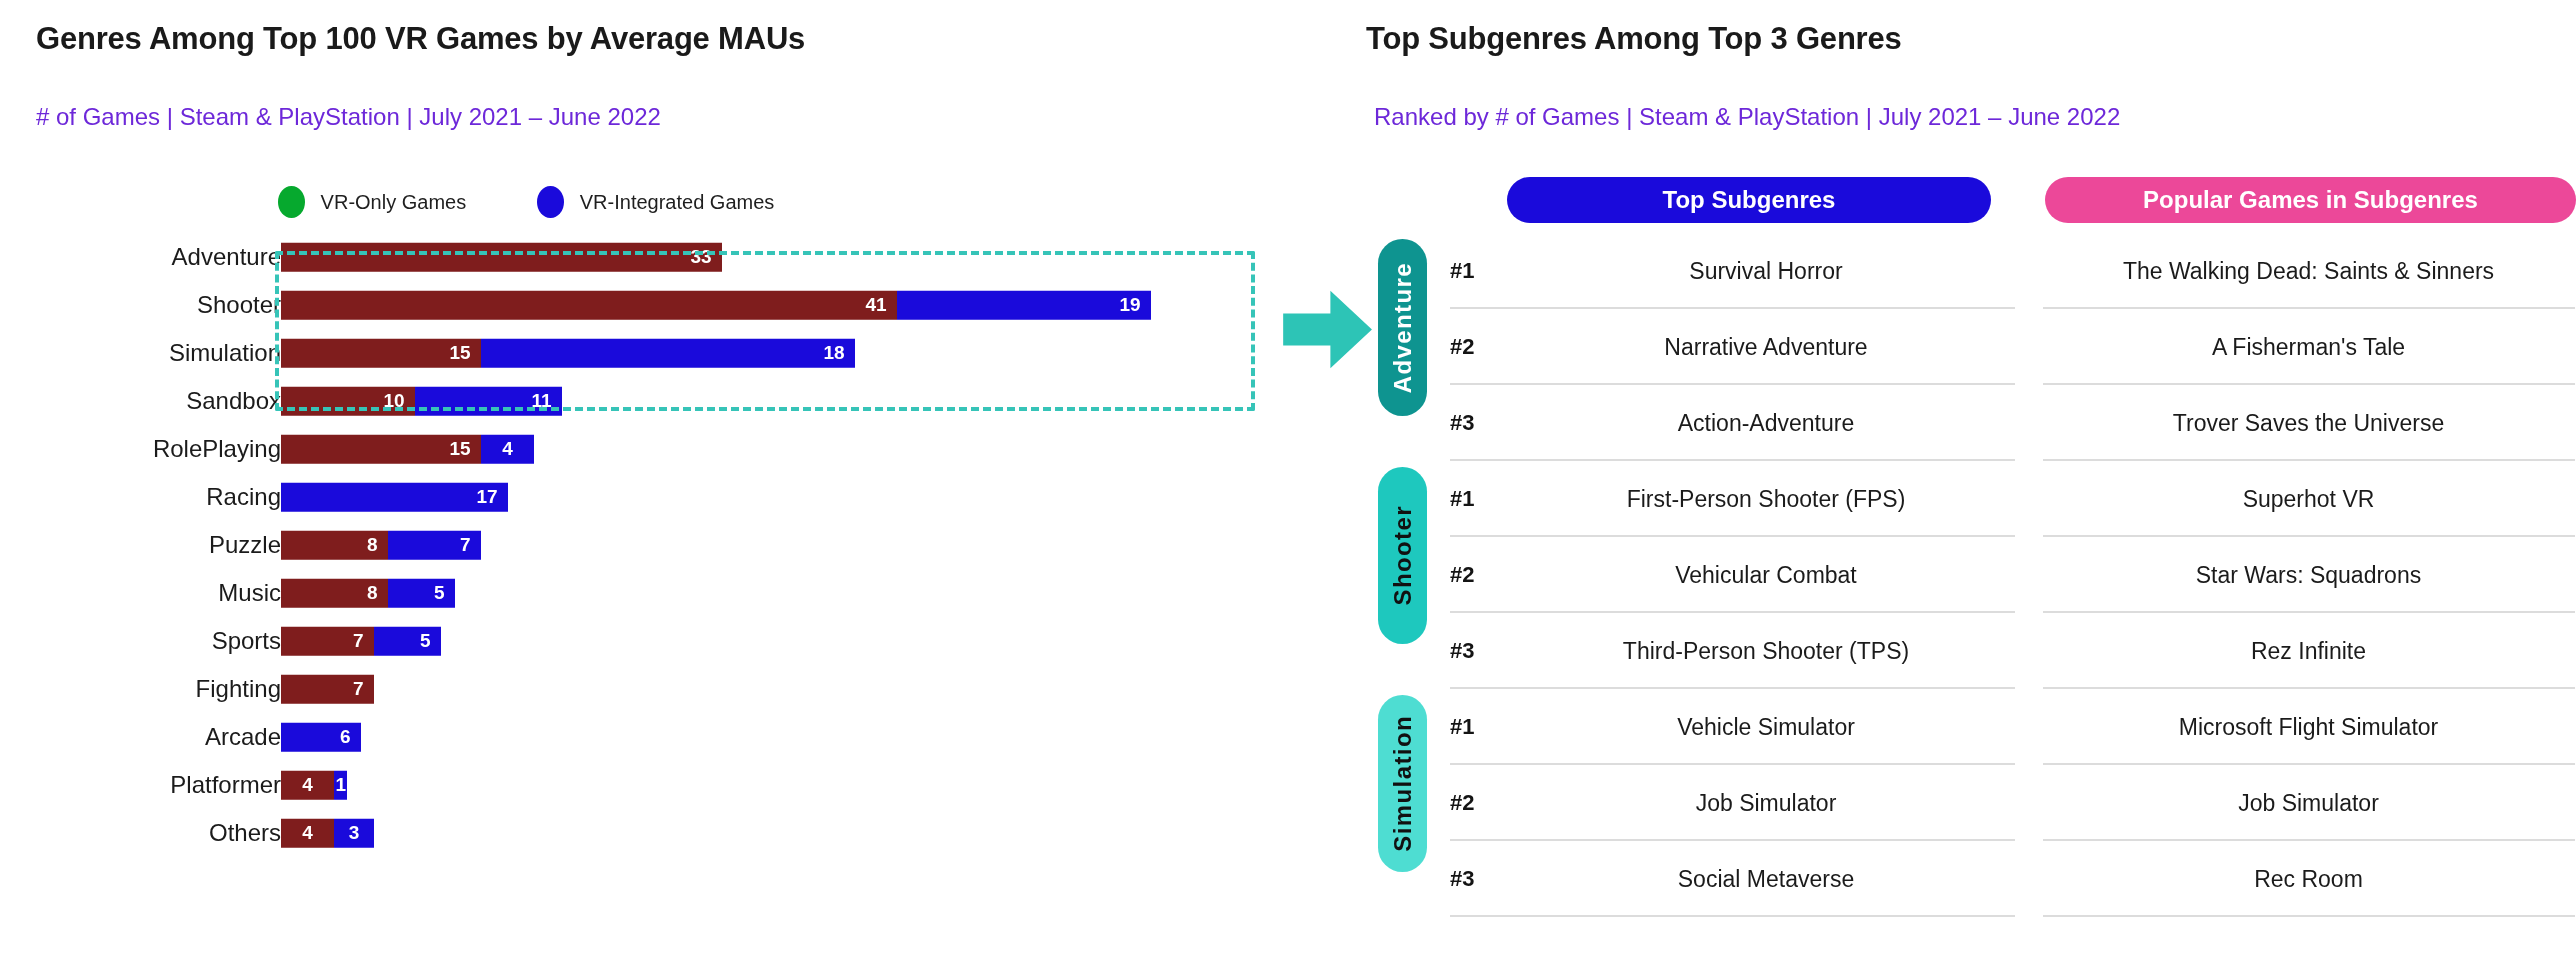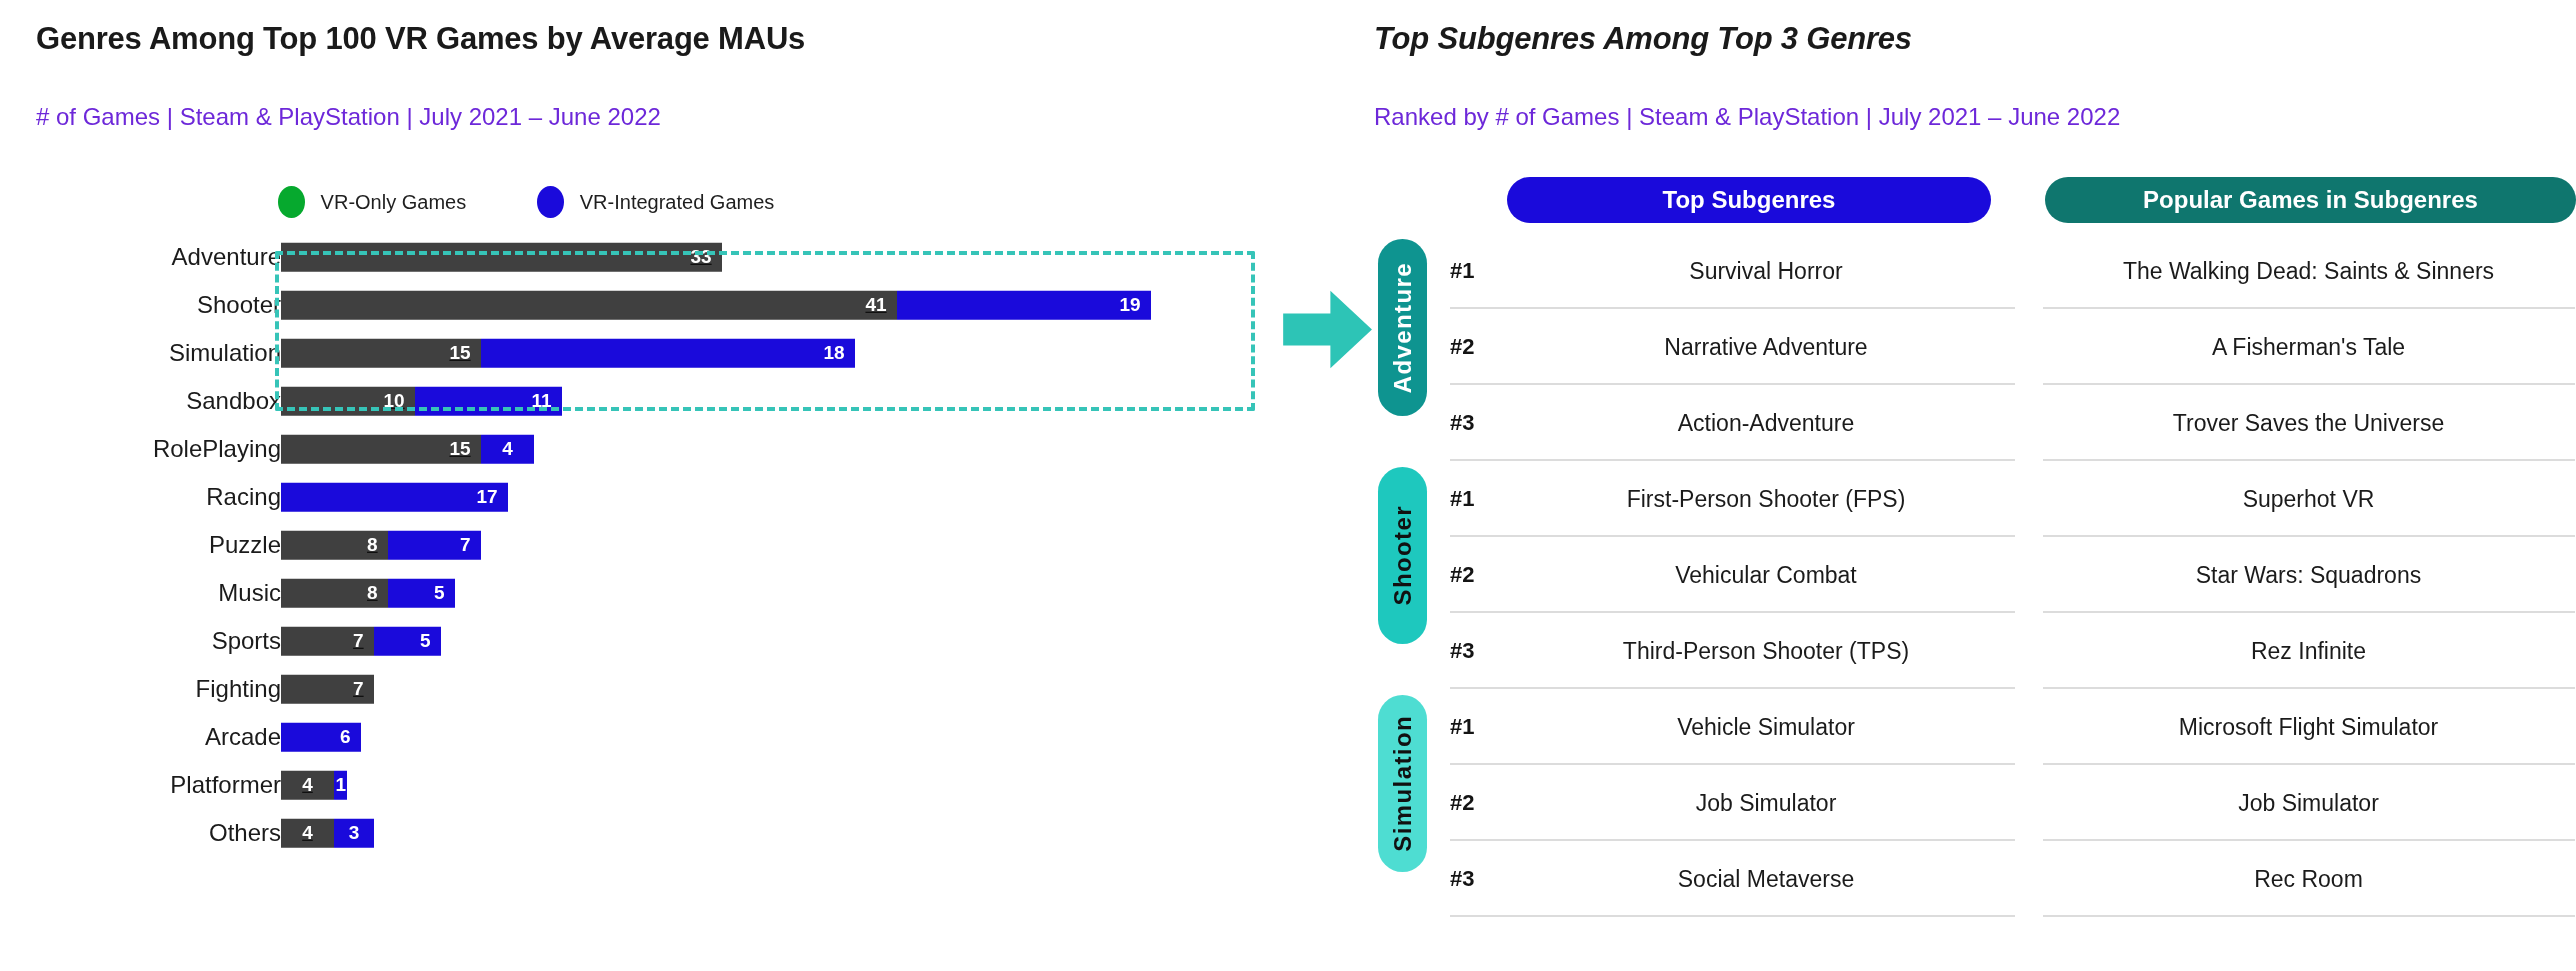--- a/index.html
+++ b/index.html
@@ -39,52 +39,52 @@
   .bar-row { position: relative; height: 48px; }
   .cat-label {
     position: absolute; right: 1076px; top: 50%; transform: translateY(-50%);
     font-size: 24px; color: #1b1b1b; white-space: nowrap; text-align: right;
   }
   .bar-track { position: absolute; left: 281px; top: 50%; transform: translateY(-50%); height: 28.5px; display: flex; }
   .seg {
     height: 28.5px; position: relative;
     display: flex; align-items: center; justify-content: flex-end;
   }
-  .seg-green { background: #404040; text-decoration: underline; }
+  .seg-green { background: #7f1d1d; }
   .seg-blue  { background: #1A0ADB; }
   .seg-val {
     color: #ffffff; font-size: 19px; font-weight: bold;
     padding-right: 10.4px; white-space: nowrap;
   }
   .seg.narrow .seg-val { padding-right: 0; width: 100%; text-align: center; }
 
   
   #highlight-box {
     position: absolute; left: 275px; top: 251px;
     width: 980px; height: 160px;
     border: 4.7px dashed #36C4B8; border-radius: 1.9px;
     pointer-events: none;
   }
 
   
   #arrow-connector { position: absolute; left: 1283px; top: 287px; width: 91px; height: 85px; }
 
   
   #right-panel { position: absolute; left: 1357px; top: 0; width: 1219px; height: 972px; }
-  #right-title { left: 17px; top: 21px; font-style: italic; }
+  #right-title { left: 9px; top: 21px; }
   #right-subtitle { left: 17px; top: 103px; }
 
   #col-headers { position: absolute; left: 0; top: 177px; height: 46px; }
   .col-pill {
     position: absolute; height: 46px; border-radius: 23px;
     display: flex; align-items: center; justify-content: center;
     color: #ffffff; font-size: 24px; font-weight: bold; white-space: nowrap;
   }
   #pill-subgenres { left: 150px; width: 484px; background: #1A0ADB; }
-  #pill-games { left: 688px; width: 531px; background: #0f766e; }
+  #pill-games { left: 688px; width: 531px; background: #ec4899; }
 
   .genre-block { position: absolute; left: 0; width: 1219px; }
   .genre-tab {
     position: absolute; left: 21px; width: 49px;
     border-radius: 25px;
     display: flex; align-items: center; justify-content: center;
   }
   .genre-tab-label {
     writing-mode: vertical-rl; transform: rotate(180deg);
     font-size: 24px; font-weight: bold; letter-spacing: 1.4px;

